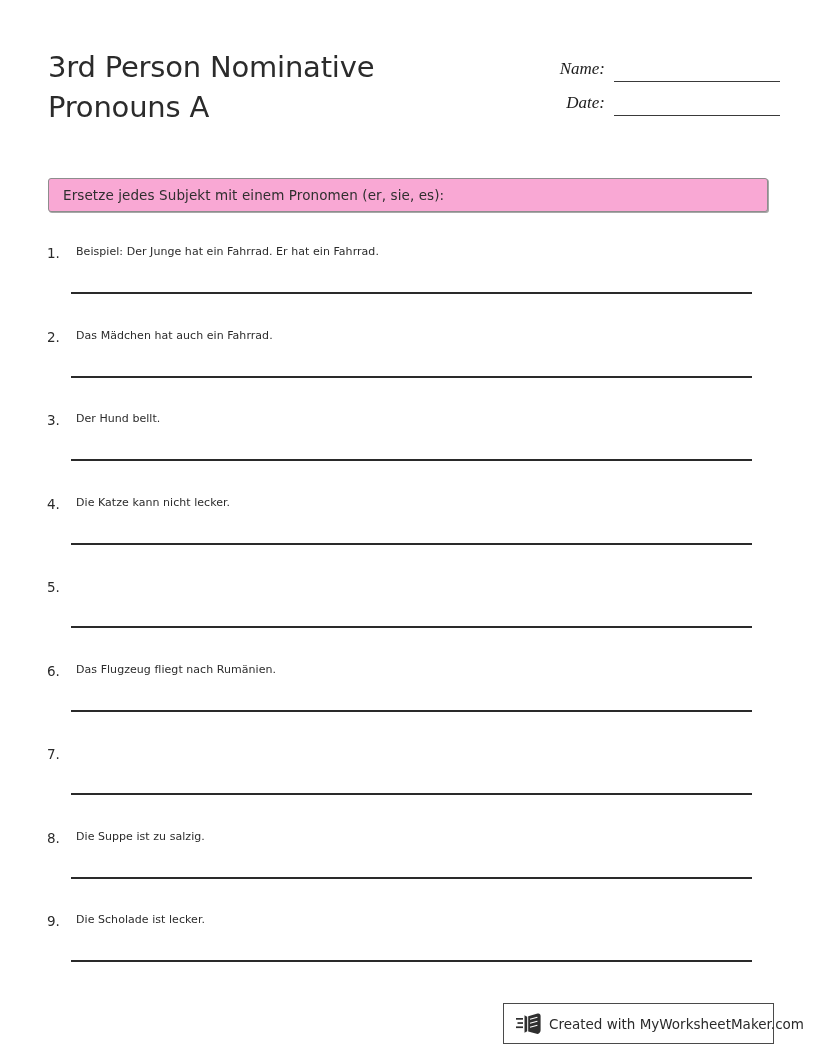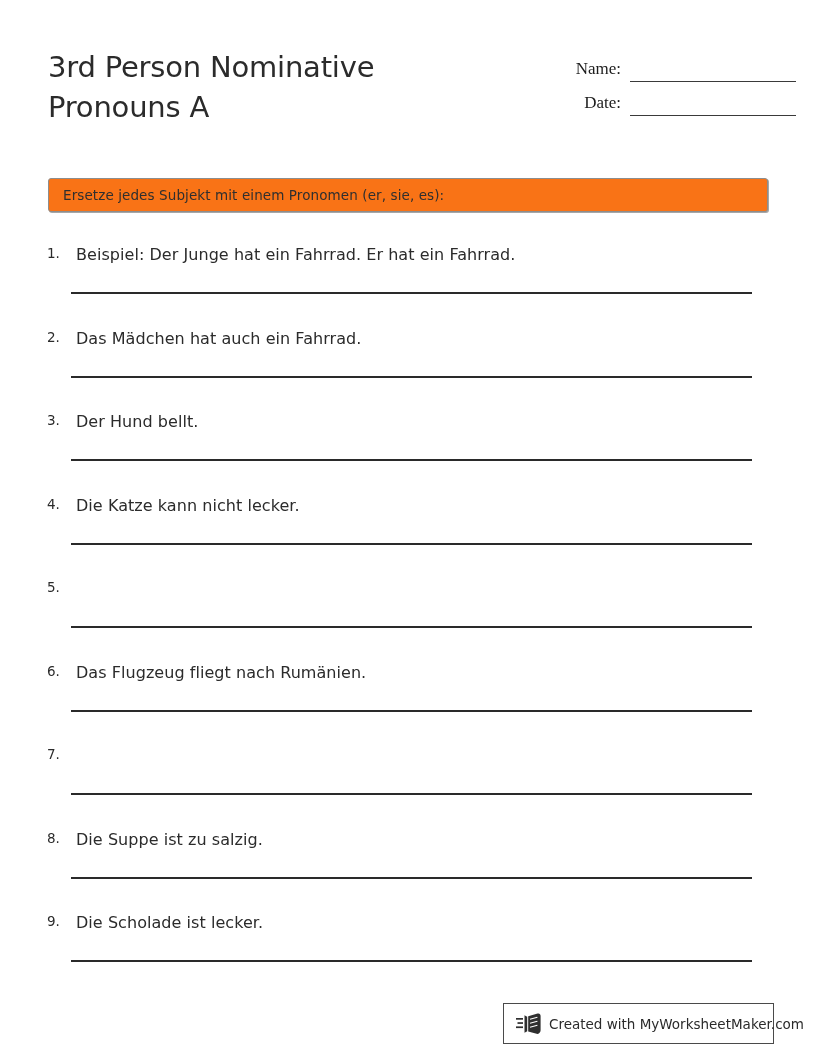--- a/index.html
+++ b/index.html
@@ -36,23 +36,24 @@
     top: 47px;
     width: 420px;
     font-size: 29px;
     line-height: 40px;
     font-weight: 400;
     color: #2b2b2b;
     letter-spacing: -0.2px;
   }
   .meta {
     position: absolute;
-    left: 536px;
+    left: 520px;
     top: 48px;
     width: 260px;
+    font-style: italic;
   }
   .meta-row {
     display: flex;
     align-items: flex-end;
     justify-content: flex-end;
     height: 34px;
   }
   .meta-label {
     font-family: "Liberation Serif", serif;
     font-size: 17px;
@@ -70,21 +71,21 @@
   
   .instruction-box {
     position: absolute;
     left: 48px;
     top: 178px;
     width: 720px;
     height: 34px;
     box-sizing: border-box;
     border: 1px solid #8d8d8d;
     border-radius: 3px;
-    background: #f97316;
+    background: #f9a8d4;
     box-shadow: 1px 1px 0 rgba(60,60,60,0.45);
     display: flex;
     align-items: center;
   }
   .instruction-text {
     font-size: 13.5px;
     color: #2f2f2f;
     padding-left: 14px;
     letter-spacing: 0.1px;
   }
@@ -107,21 +108,21 @@
     width: 22px;
     text-align: left;
     font-size: 13.5px;
     color: #2b2b2b;
   }
   .q-text {
     position: absolute;
     left: 76px;
     top: 5px;
     right: 50px;
-    font-size: 16px;
+    font-size: 11px;
     color: #2b2b2b;
     letter-spacing: 0.05px;
   }
   .q-line {
     position: absolute;
     left: 71px;
     top: 52px;
     width: 681px;
     height: 0;
     border-bottom: 2.2px solid #2a2a2a;

